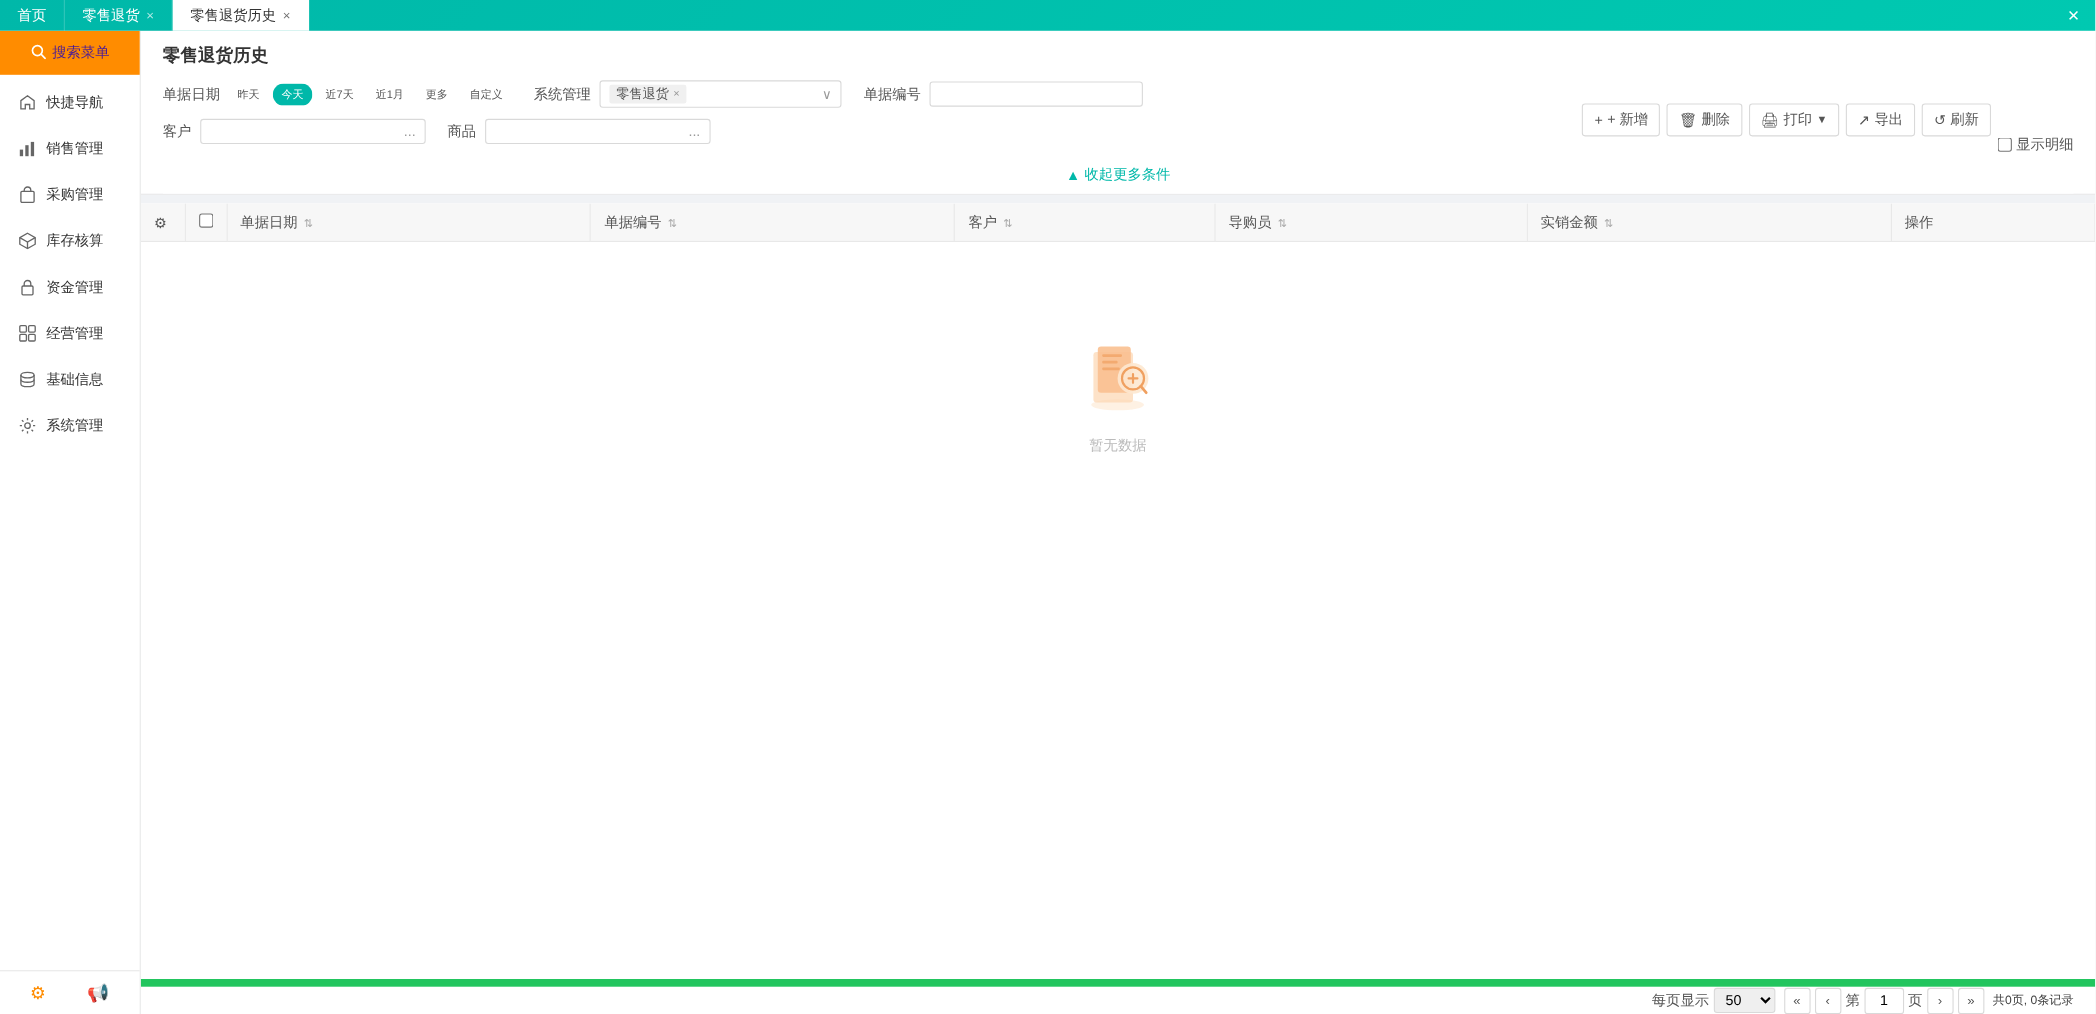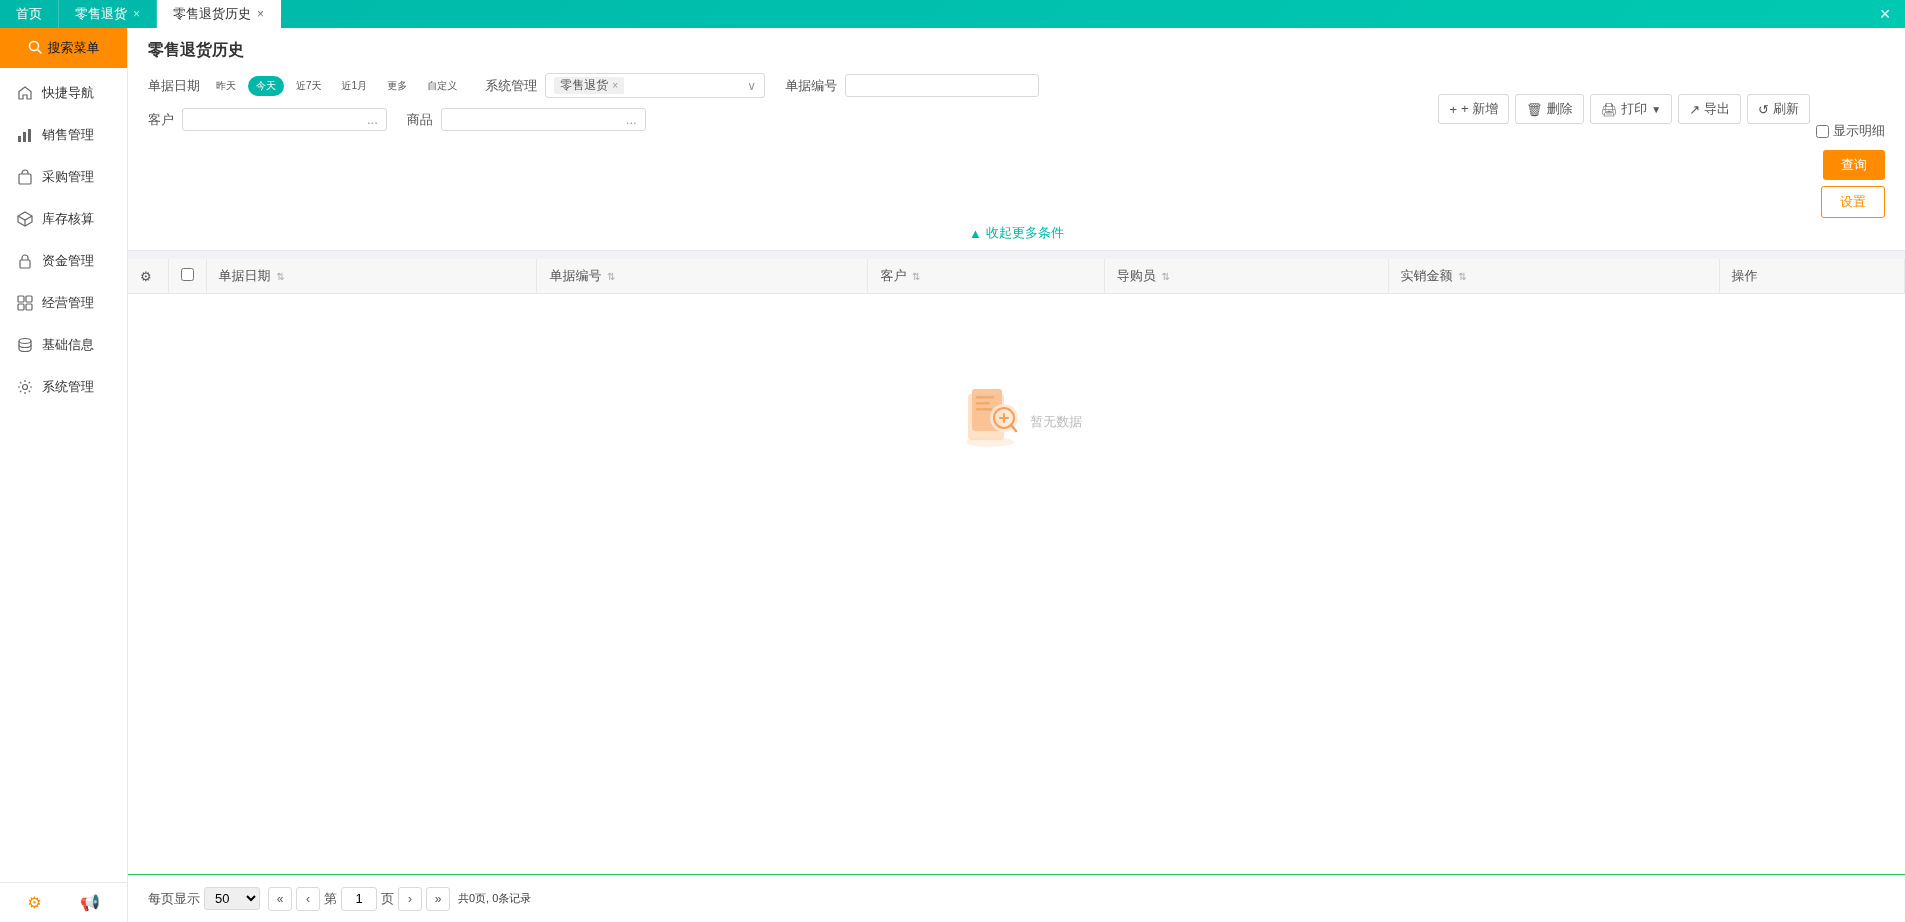--- a/index.html
+++ b/index.html
@@ -69,21 +69,21 @@
       flex-direction: column;
       flex-shrink: 0;
     }
     .sidebar-search {
       height: 40px;
       background: #ff8c00;
       display: flex;
       align-items: center;
       justify-content: center;
       gap: 6px;
-      color: #0f172a;
+      color: #4c1d95;
       font-size: 13px;
       cursor: pointer;
     }
     .sidebar-nav {
       flex: 1;
       overflow-y: auto;
       padding: 4px 0;
     }
     .sidebar-item {
       display: flex;
@@ -285,41 +285,43 @@
     .data-table th .sort-icon { font-size: 10px; color: #aaa; margin-left: 2px; }
     .settings-th {
       width: 36px;
       text-align: center;
     }
     .checkbox-th { width: 36px; text-align: center; }
     .th-ops { text-align: center; }
     .th-amount { text-align: right; }
     .empty-state {
       display: flex;
+      flex-direction: column;
       align-items: center;
       justify-content: center;
       padding: 80px 0;
     }
     .empty-icon {
       width: 80px;
       height: 80px;
       margin-bottom: 16px;
     }
     .empty-text {
       color: #bbb;
       font-size: 13px;
     }
 
     
     .pagination-bar {
-      height: 48px;
-      background: #fff;
-      border-top: 1px solid #22c55e;
-      display: flex;
-      align-items: center;
+      height: 32px;
+      background: #fff;
+      border-top: 7px solid #22c55e;
+      display: flex;
+      align-items: center;
+      justify-content: flex-end;
       padding: 0 20px;
       gap: 8px;
       font-size: 13px;
       color: #555;
       flex-shrink: 0;
     }
     .page-size-select {
       display: flex;
       align-items: center;
       gap: 4px;
@@ -574,24 +576,20 @@
               </button>
               <button class="toolbar-btn">
                 <span>↺</span>
                 <span>刷新</span>
               </button>
               <label class="show-detail-check">
                 <input type="checkbox" style="">
                 <span>显示明细</span>
               </label>
             </div>
-            <div style="display:flex; flex-direction:column; gap:6px; align-items:flex-end;">
-              <button class="action-query-btn">查询</button>
-              <button class="action-set-btn">设置</button>
-            </div>
           </div>
         </div>
 
         <div class="collapse-bar">
           <button class="collapse-btn">
             <span>▲</span>
             <span>收起更多条件</span>
           </button>
         </div>
       </div>

